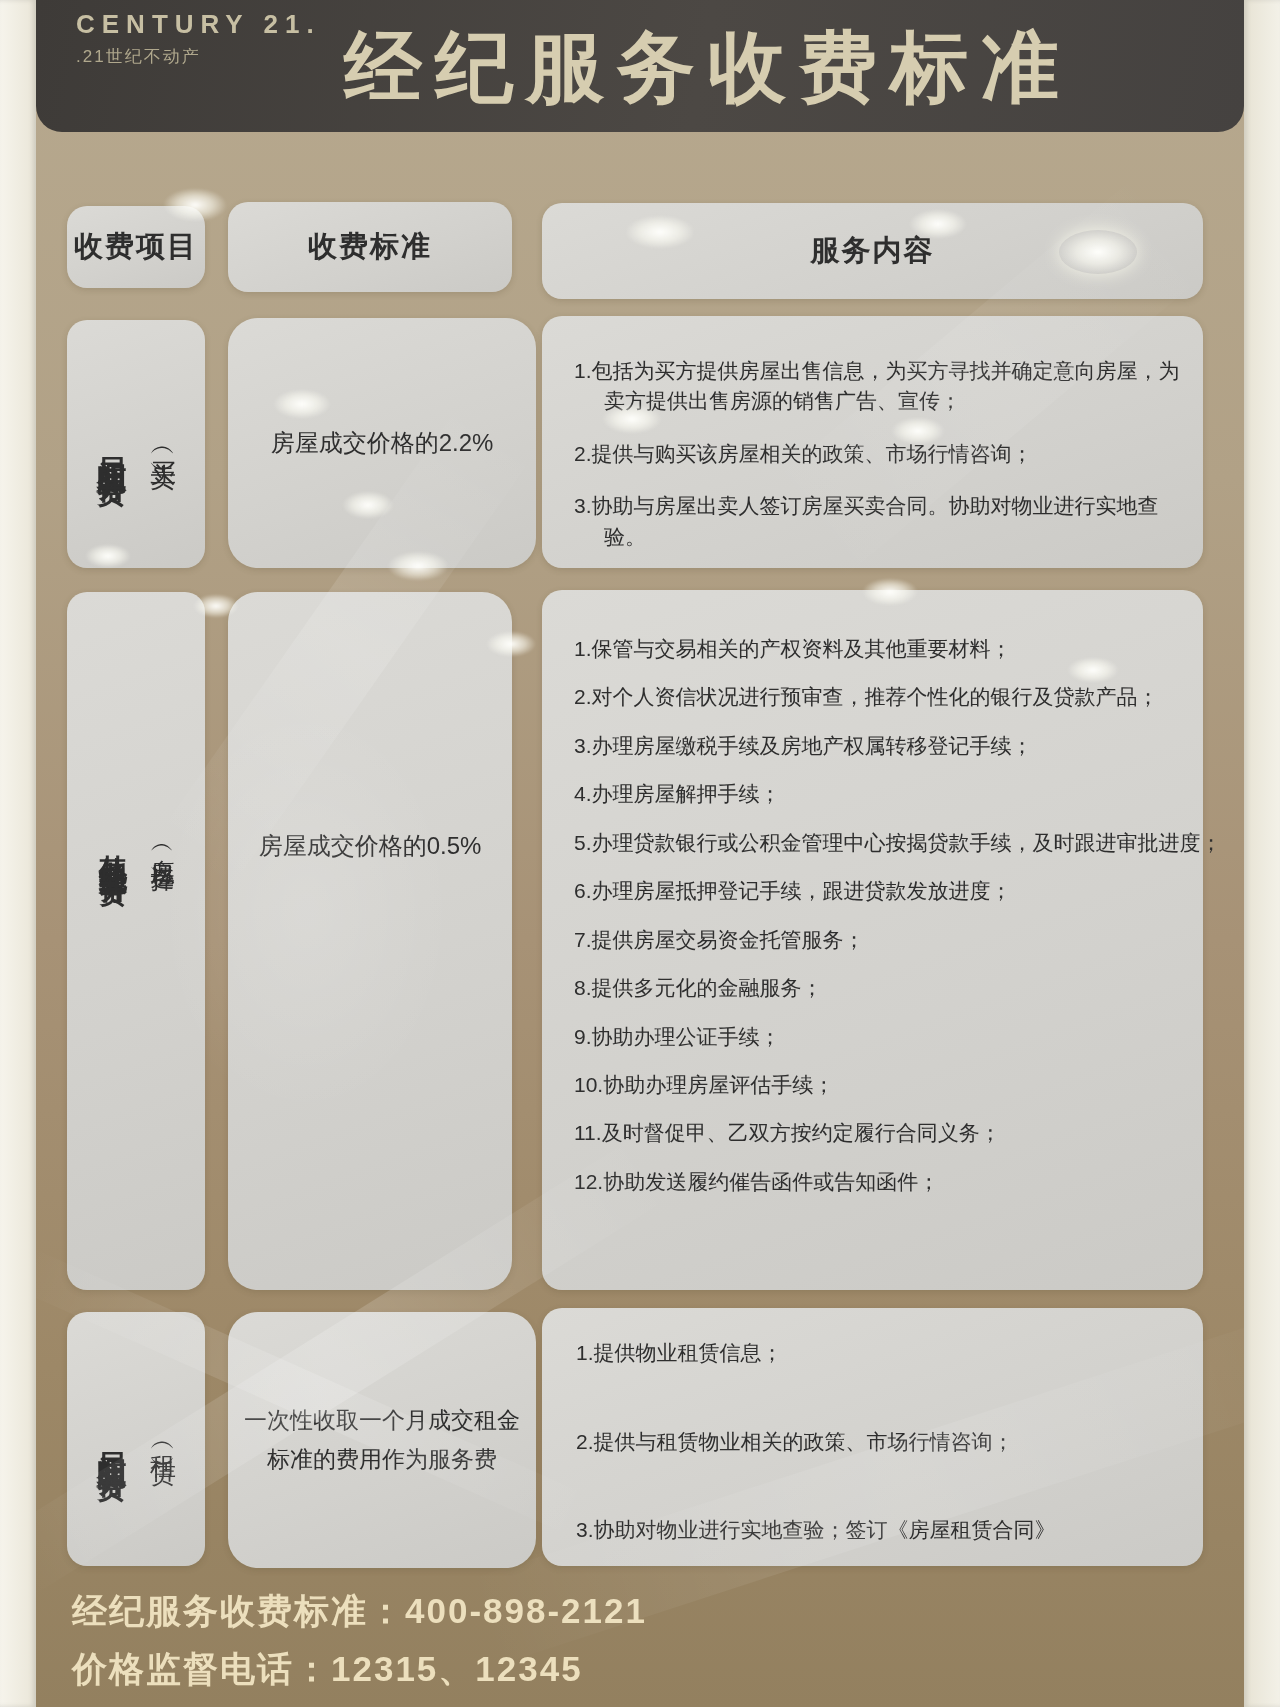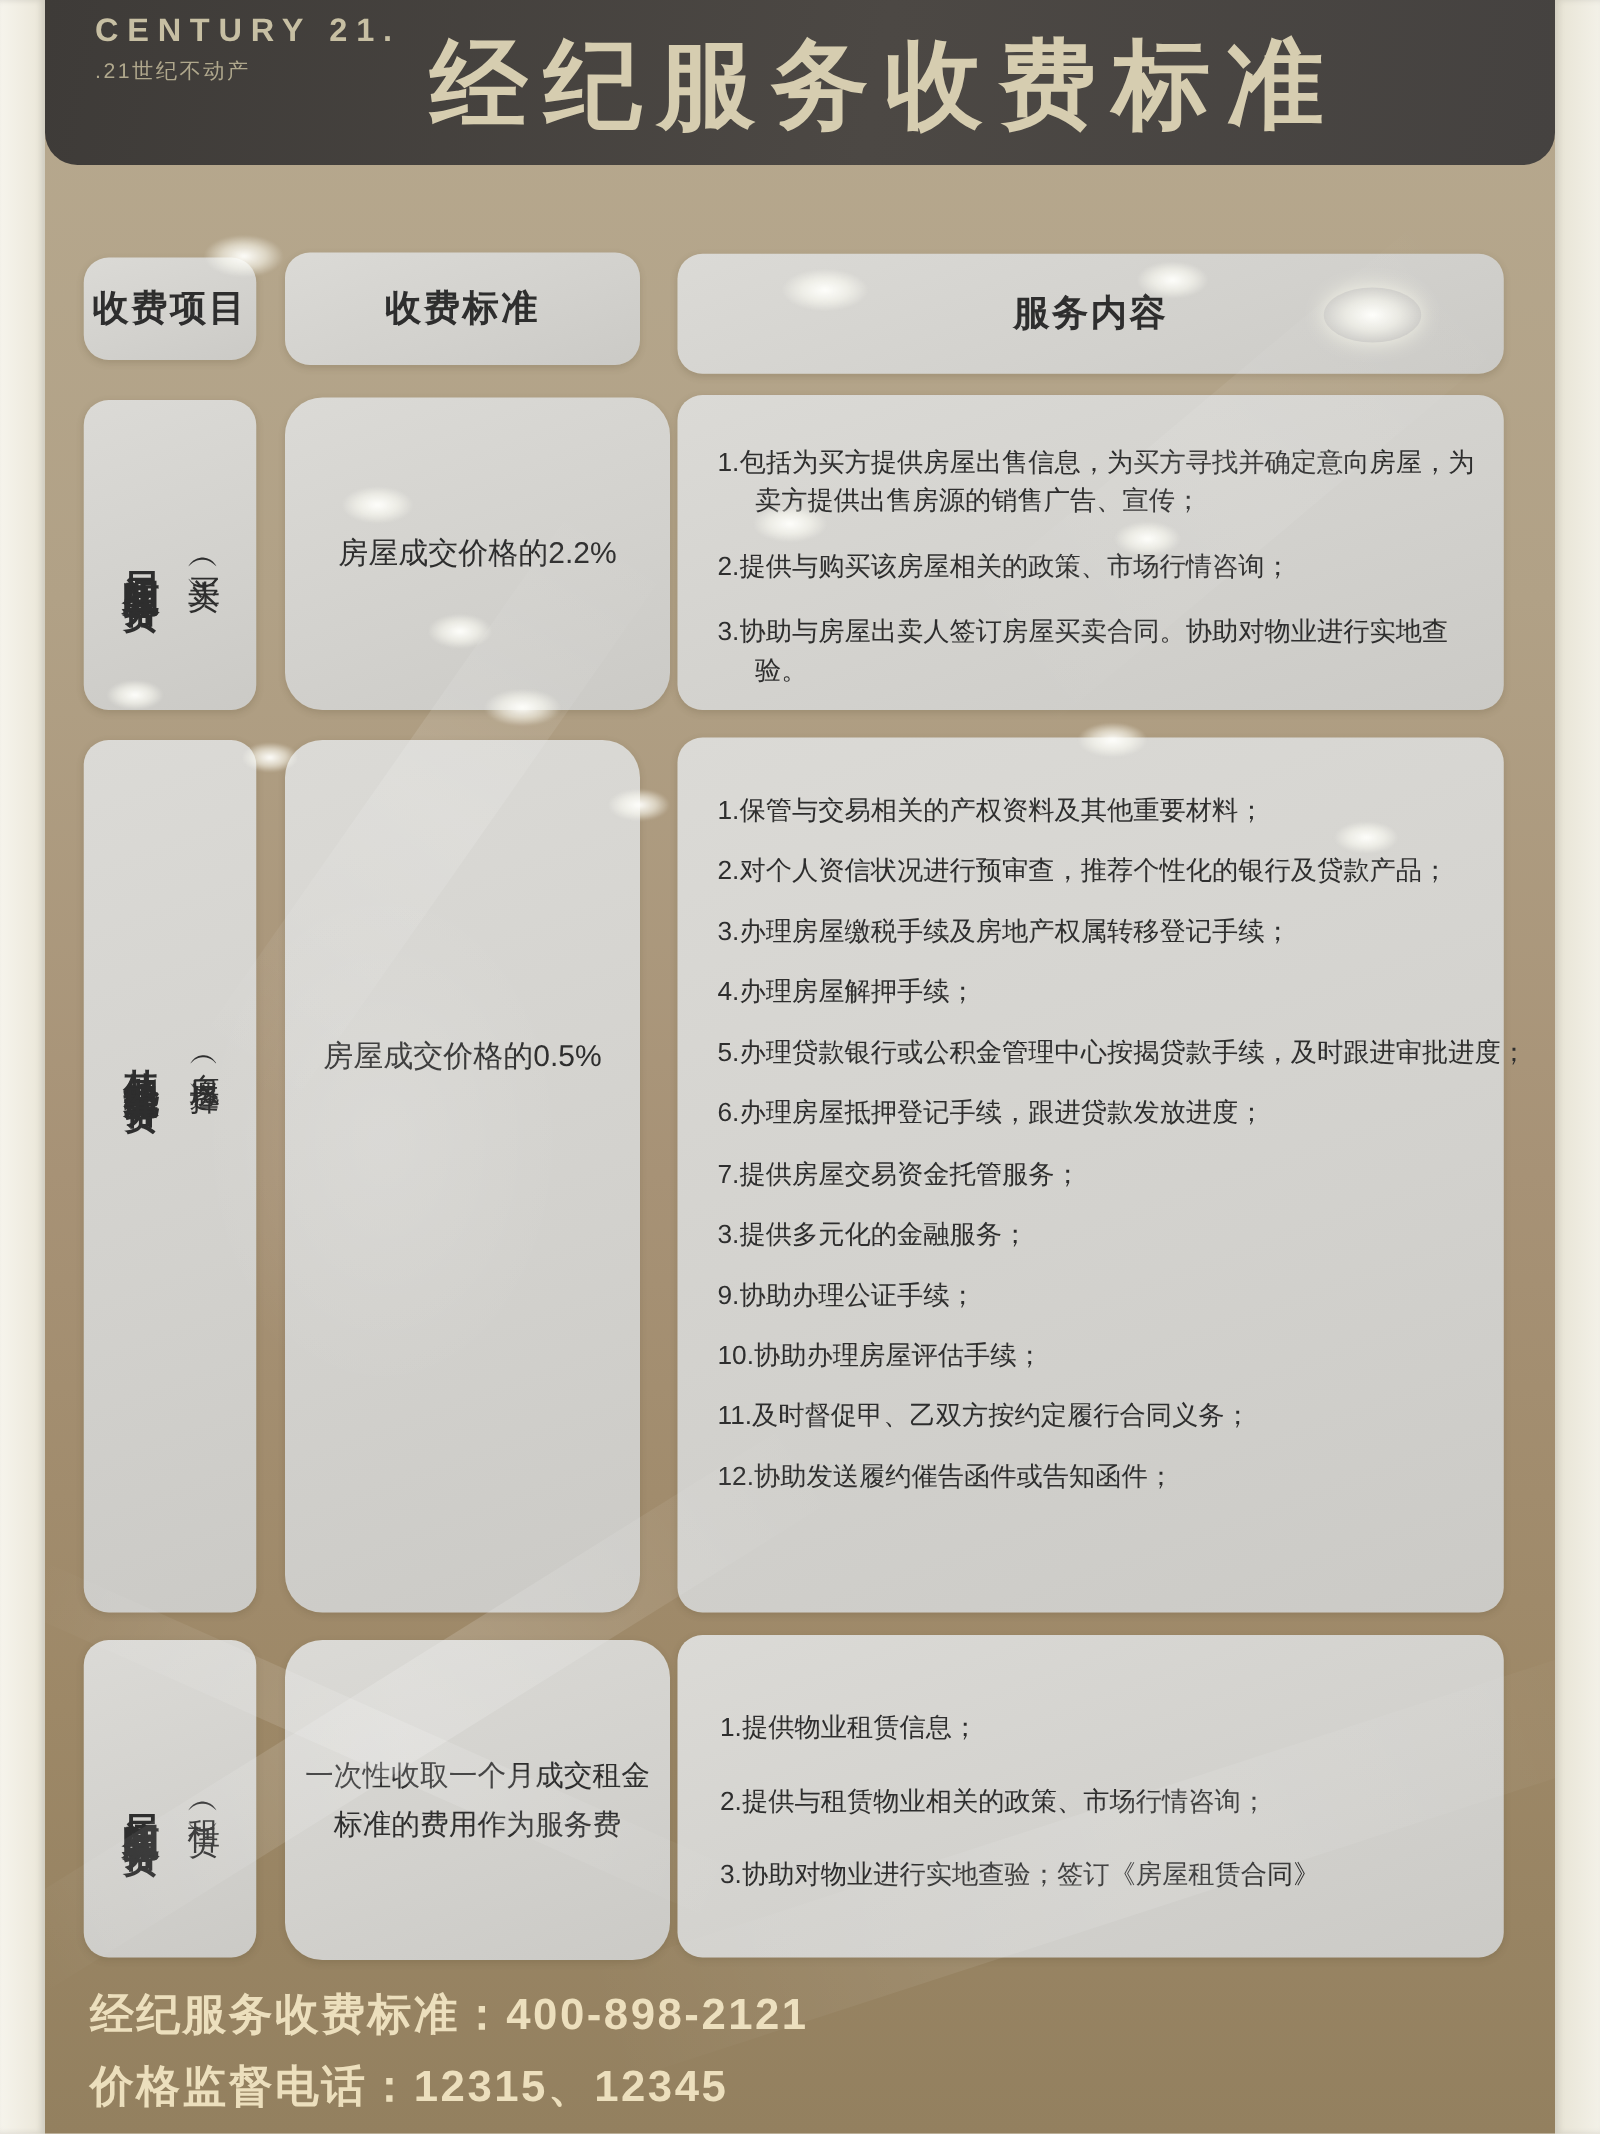--- a/index.html
+++ b/index.html
@@ -124,36 +124,36 @@
     </div>
     <div class="cell standard bias-up" id="std-r2" style="left:192px;top:592px;width:284px;height:698px;box-sizing:border-box;">房屋成交价格的0.5%</div>
     <div class="cell services" id="svc-r2" style="left:506px;top:590px;width:661px;height:700px;box-sizing:border-box;">
         <p class="svc">1.保管与交易相关的产权资料及其他重要材料；</p>
         <p class="svc">2.对个人资信状况进行预审查，推荐个性化的银行及贷款产品；</p>
         <p class="svc">3.办理房屋缴税手续及房地产权属转移登记手续；</p>
         <p class="svc">4.办理房屋解押手续；</p>
         <p class="svc">5.办理贷款银行或公积金管理中心按揭贷款手续，及时跟进审批进度；</p>
         <p class="svc">6.办理房屋抵押登记手续，跟进贷款发放进度；</p>
         <p class="svc">7.提供房屋交易资金托管服务；</p>
-        <p class="svc">3.提供多元化的金融服务；</p>
+        <p class="svc">8.提供多元化的金融服务；</p>
         <p class="svc">9.协助办理公证手续；</p>
         <p class="svc">10.协助办理房屋评估手续；</p>
         <p class="svc">11.及时督促甲、乙双方按约定履行合同义务；</p>
         <p class="svc">12.协助发送履约催告函件或告知函件；</p>
       </div>
 
     <div class="cell item" id="item-r3" style="left:31px;top:1312px;width:138px;height:254px;">
       <div class="vwrap">
         <span class="vmain">居间服务费</span>
         <span class="vnote">（租赁）</span>
       </div>
     </div>
     <div class="cell standard" id="std-r3" style="left:192px;top:1312px;width:284px;height:256px;">一次性收取一个月成交租金
 标准的费用作为服务费</div>
-    <div class="cell services" id="svc-r3" style="left:506px;top:1308px;width:661px;height:258px;box-sizing:border-box;">
+    <div class="cell services" id="svc-r3" style="left:506px;top:1308px;width:661px;height:258px;box-sizing:border-box;gap:30px;">
         <p class="svc">1.提供物业租赁信息；</p>
         <p class="svc">2.提供与租赁物业相关的政策、市场行情咨询；</p>
         <p class="svc">3.协助对物业进行实地查验；签订《房屋租赁合同》</p>
       </div>
   </div>
 
   <div class="footer-line" id="footer-1">
     <span>经纪服务收费标准：</span><span>400-898-2121</span>
   </div>
   <div class="footer-line" id="footer-2">

